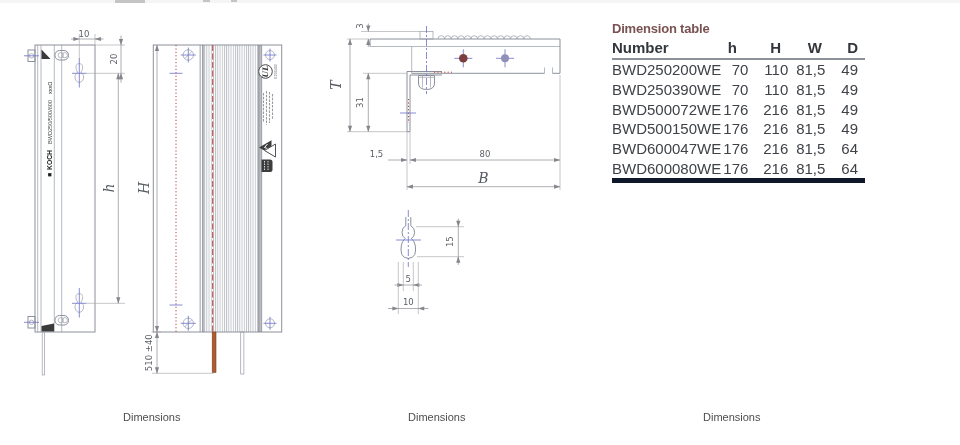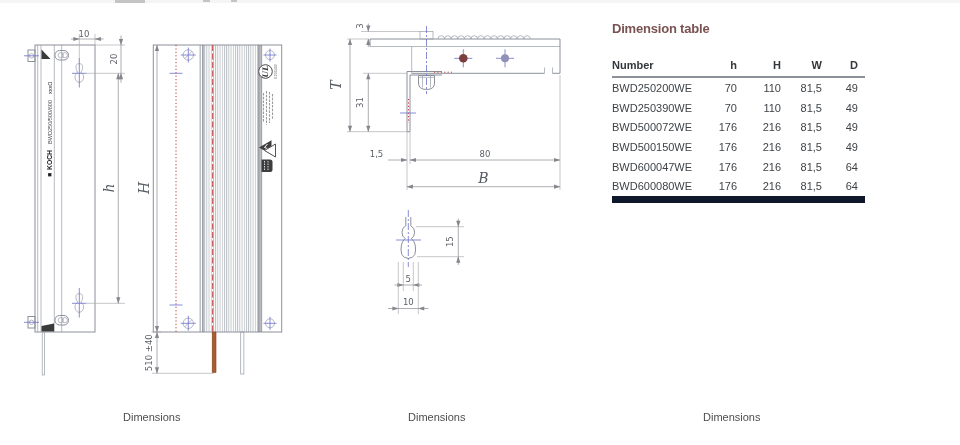--- a/index.html
+++ b/index.html
@@ -15,22 +15,22 @@
   .blue{stroke:#6a6ecb;stroke-width:.8;fill:none;}
   .bluecl{stroke:#6a6ecb;stroke-width:.8;fill:none;stroke-dasharray:7 2 2 2;}
   .red-dot{stroke:#c03a3a;stroke-width:1;stroke-dasharray:1.2 2.2;fill:none;}
   .red-dash{stroke:#c03a3a;stroke-width:1;stroke-dasharray:6 2.5;fill:none;}
   .dtext{fill:#5a5f66;font-size:8.5px;font-family:"DejaVu Sans",sans-serif;}
   .dletter{fill:#575c63;font-size:14px;font-style:italic;font-family:"DejaVu Serif",serif;}
   .microtext{stroke:#9a9a9a;stroke-width:1.1;stroke-dasharray:2.5 1.2;}
   .caption{position:absolute;top:411px;font-size:11px;color:#4d4d4d;}
   .dt-title{position:absolute;left:612px;top:21px;font-size:13px;font-weight:bold;
             color:#7a5252;letter-spacing:-.2px;}
-  .dim-table{position:absolute;left:612px;top:54px;width:253px;font-size:11px;color:#3f4347;
-             border-bottom:7px solid #0f172a;}
+  .dim-table{position:absolute;left:612px;top:36px;width:253px;font-size:15px;color:#3f4347;
+             border-bottom:5px solid #0f172a;}
   .dt-row{display:flex;height:19.7px;align-items:center;}
   .dt-head{font-weight:bold;height:22px;border-bottom:2px solid #8d9298;color:#33373b;}
   .c-num{flex:1;text-align:left;}
   .c-h{width:30px;text-align:right;}
   .c-H{width:44px;text-align:right;}
   .c-W{width:41px;text-align:right;}
   .c-D{width:43px;text-align:right;padding-right:7px;box-sizing:border-box;}
 </style>
 </head>
 <body>

